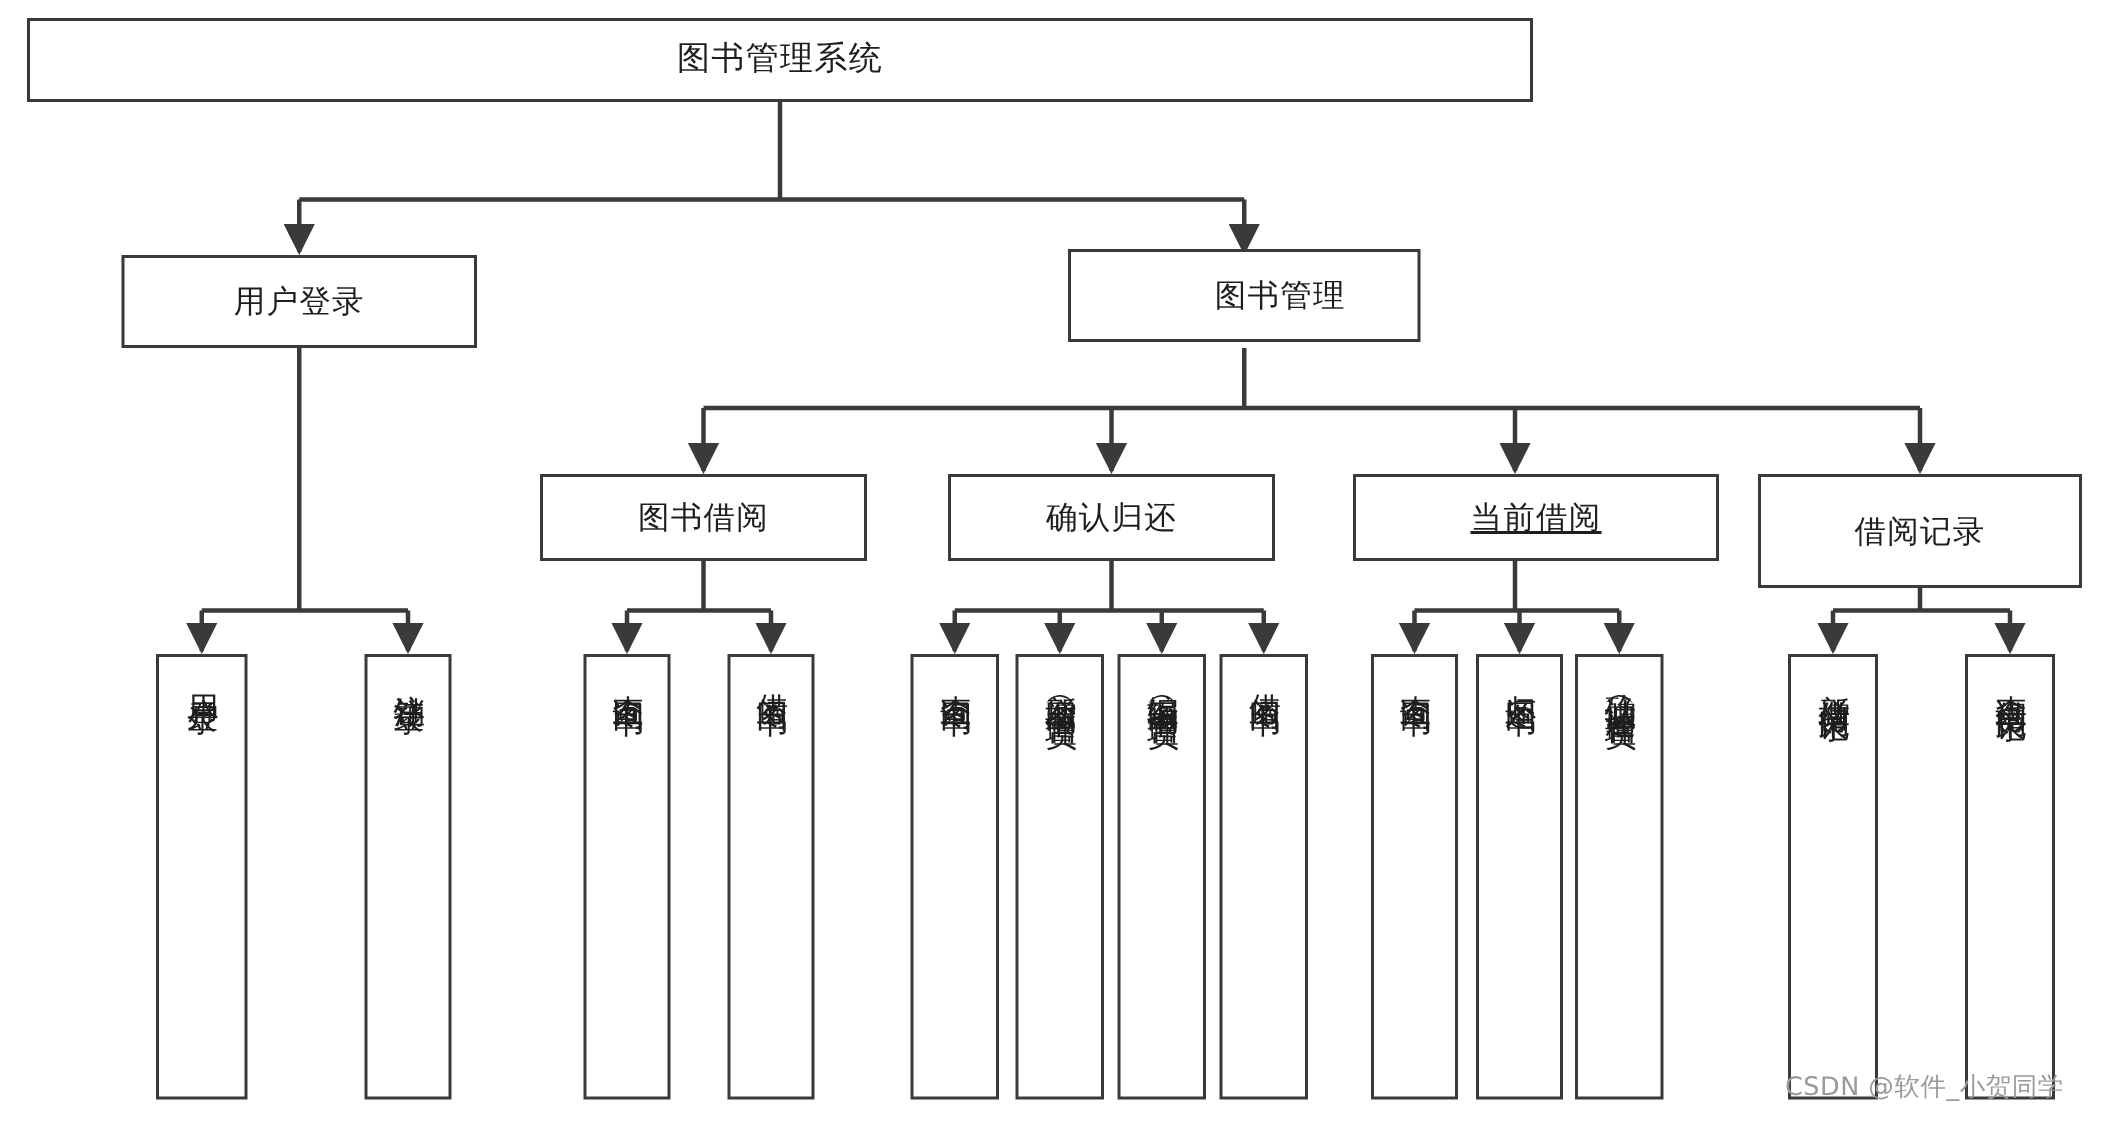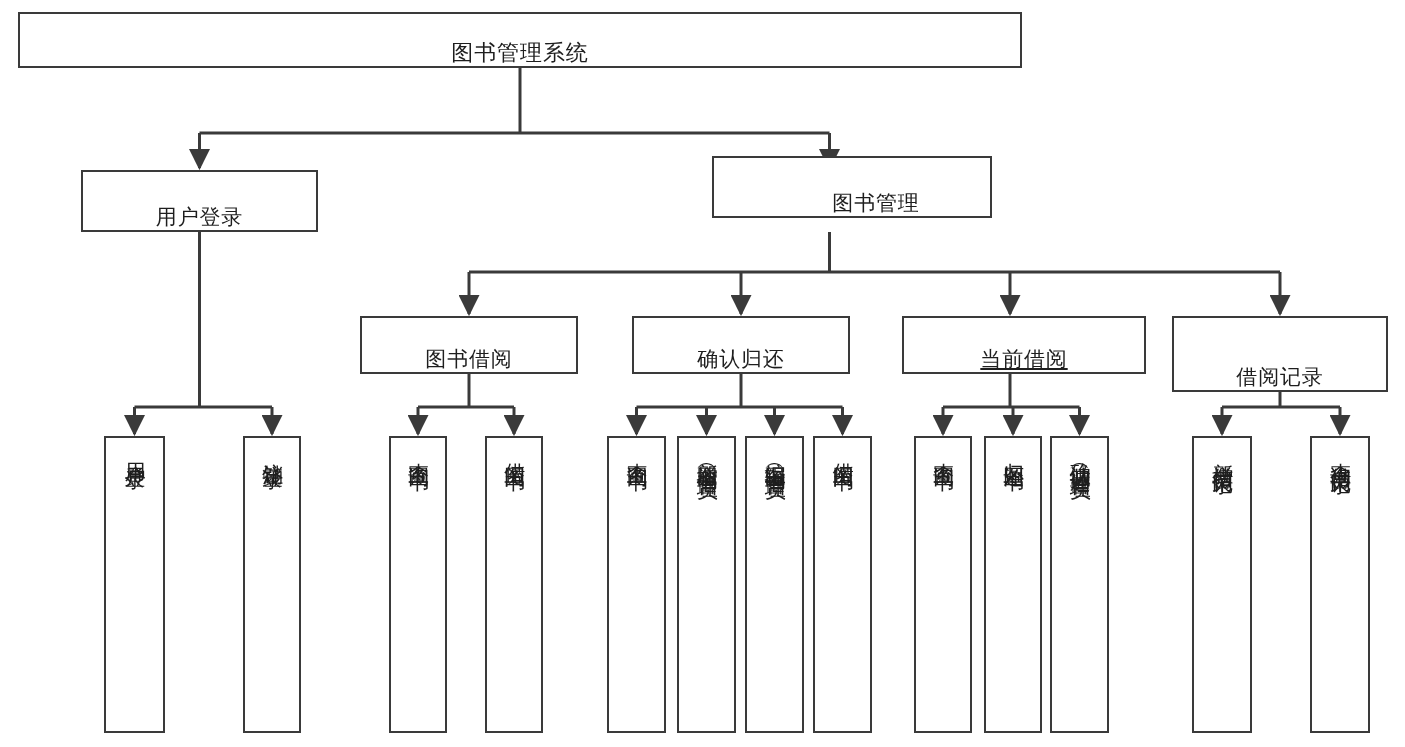--- a/index.html
+++ b/index.html
@@ -26,21 +26,21 @@
     width: 1405px;
     height: 747px;
     pointer-events: none;
   }
   .node {
     position: absolute;
     box-sizing: border-box;
     background: #ffffff;
     border: 2.5px solid #3a3a3a;
     display: flex;
-    align-items: flex-end;
+    align-items: center;
     justify-content: center;
     text-align: center;
     color: #1e1e1e;
   }
   .node .label {
     display: block;
     line-height: 1.18;
     letter-spacing: 0.04em;
     white-space: nowrap;
   }
@@ -121,21 +121,21 @@
       </g>
   </svg>
 
   <div id="nodes">
       <div class="node h root" style="left: 18px; top: 12px; width: 1004px; height: 56px;">
         <span class="label">图书管理系统</span>
       </div>
       <div class="node h" style="left: 81px; top: 170px; width: 237px; height: 62px;">
         <span class="label">用户登录</span>
       </div>
-      <div class="node h" style="left: 712px; top: 156px; width: 280px; height: 62px; padding-left: 48px;">
+      <div class="node h" style="left: 712px; top: 166px; width: 235px; height: 62px; padding-left: 48px;">
         <span class="label">图书管理</span>
       </div>
       <div class="node h" style="left: 360px; top: 316px; width: 218px; height: 58px;">
         <span class="label">图书借阅</span>
       </div>
       <div class="node h" style="left: 632px; top: 316px; width: 218px; height: 58px;">
         <span class="label">确认归还</span>
       </div>
       <div class="node h" style="left: 902px; top: 316px; width: 244px; height: 58px; text-decoration: underline;">
         <span class="label">当前借阅</span>
@@ -177,14 +177,15 @@
         <span class="label">确认归还（管理员）</span>
       </div>
       <div class="node v" style="left: 1192px; top: 436px; width: 60px; height: 297px;">
         <span class="label">新增借阅记录</span>
       </div>
       <div class="node v" style="left: 1310px; top: 436px; width: 60px; height: 297px;">
         <span class="label">查询借阅记录</span>
       </div>
     </div>
 
+  <div class="watermark" style="left: 1190px; top: 713px;">CSDN @软件_小贺同学</div>
 
 </div>
 
 </body></html>

